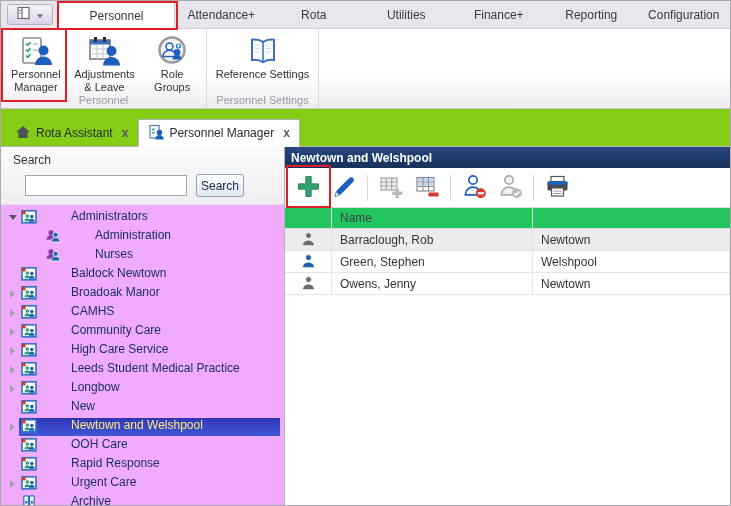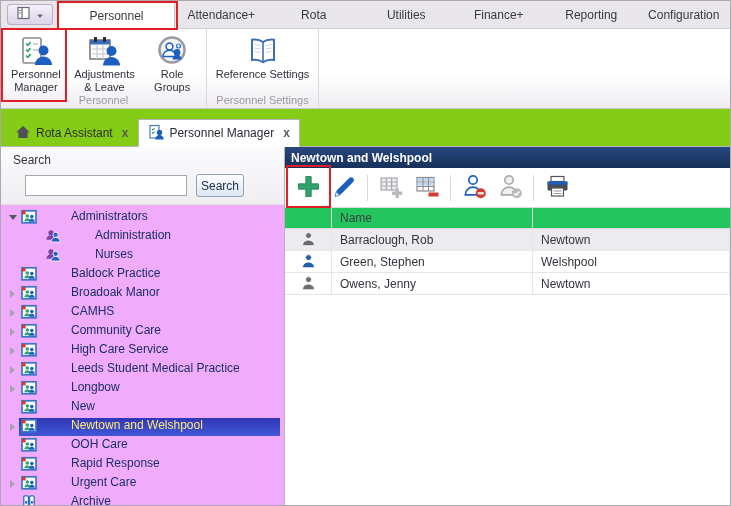--- a/index.html
+++ b/index.html
@@ -297,21 +297,21 @@
               <span class="tree-icon">
                 <svg width="16" height="16" viewBox="0 0 16 16">
                   <rect x="1" y="1.8" width="14" height="12" fill="#fff" stroke="#3b76c4" stroke-width="1.7"></rect>
                   <rect x="1" y="1.8" width="3.6" height="3.6" fill="#d23b2f"></rect>
                   <circle cx="6.3" cy="7" r="1.8" fill="#2fa36b"></circle>
                   <path d="M3.4 12.2c0-1.8 1.3-3 2.9-3s2.9 1.2 2.9 3z" fill="#2fa36b"></path>
                   <circle cx="10.8" cy="7.6" r="1.8" fill="#1d5fbf"></circle>
                   <path d="M7.9 12.8c0-1.8 1.3-3 2.9-3s2.9 1.2 2.9 3z" fill="#1d5fbf"></path>
                 </svg>
               </span>
-              <span>Baldock Practice</span>
+              <span>Baldock Newtown</span>
             </span>
           </div>
           <div class="tree-row">
             <span class="tw-arrow">
               <span class="arr-collapsed"></span>
             </span>
             <span class="tree-inner">
               <span class="tree-icon">
                 <svg width="16" height="16" viewBox="0 0 16 16">
                   <rect x="1" y="1.8" width="14" height="12" fill="#fff" stroke="#3b76c4" stroke-width="1.7"></rect>

